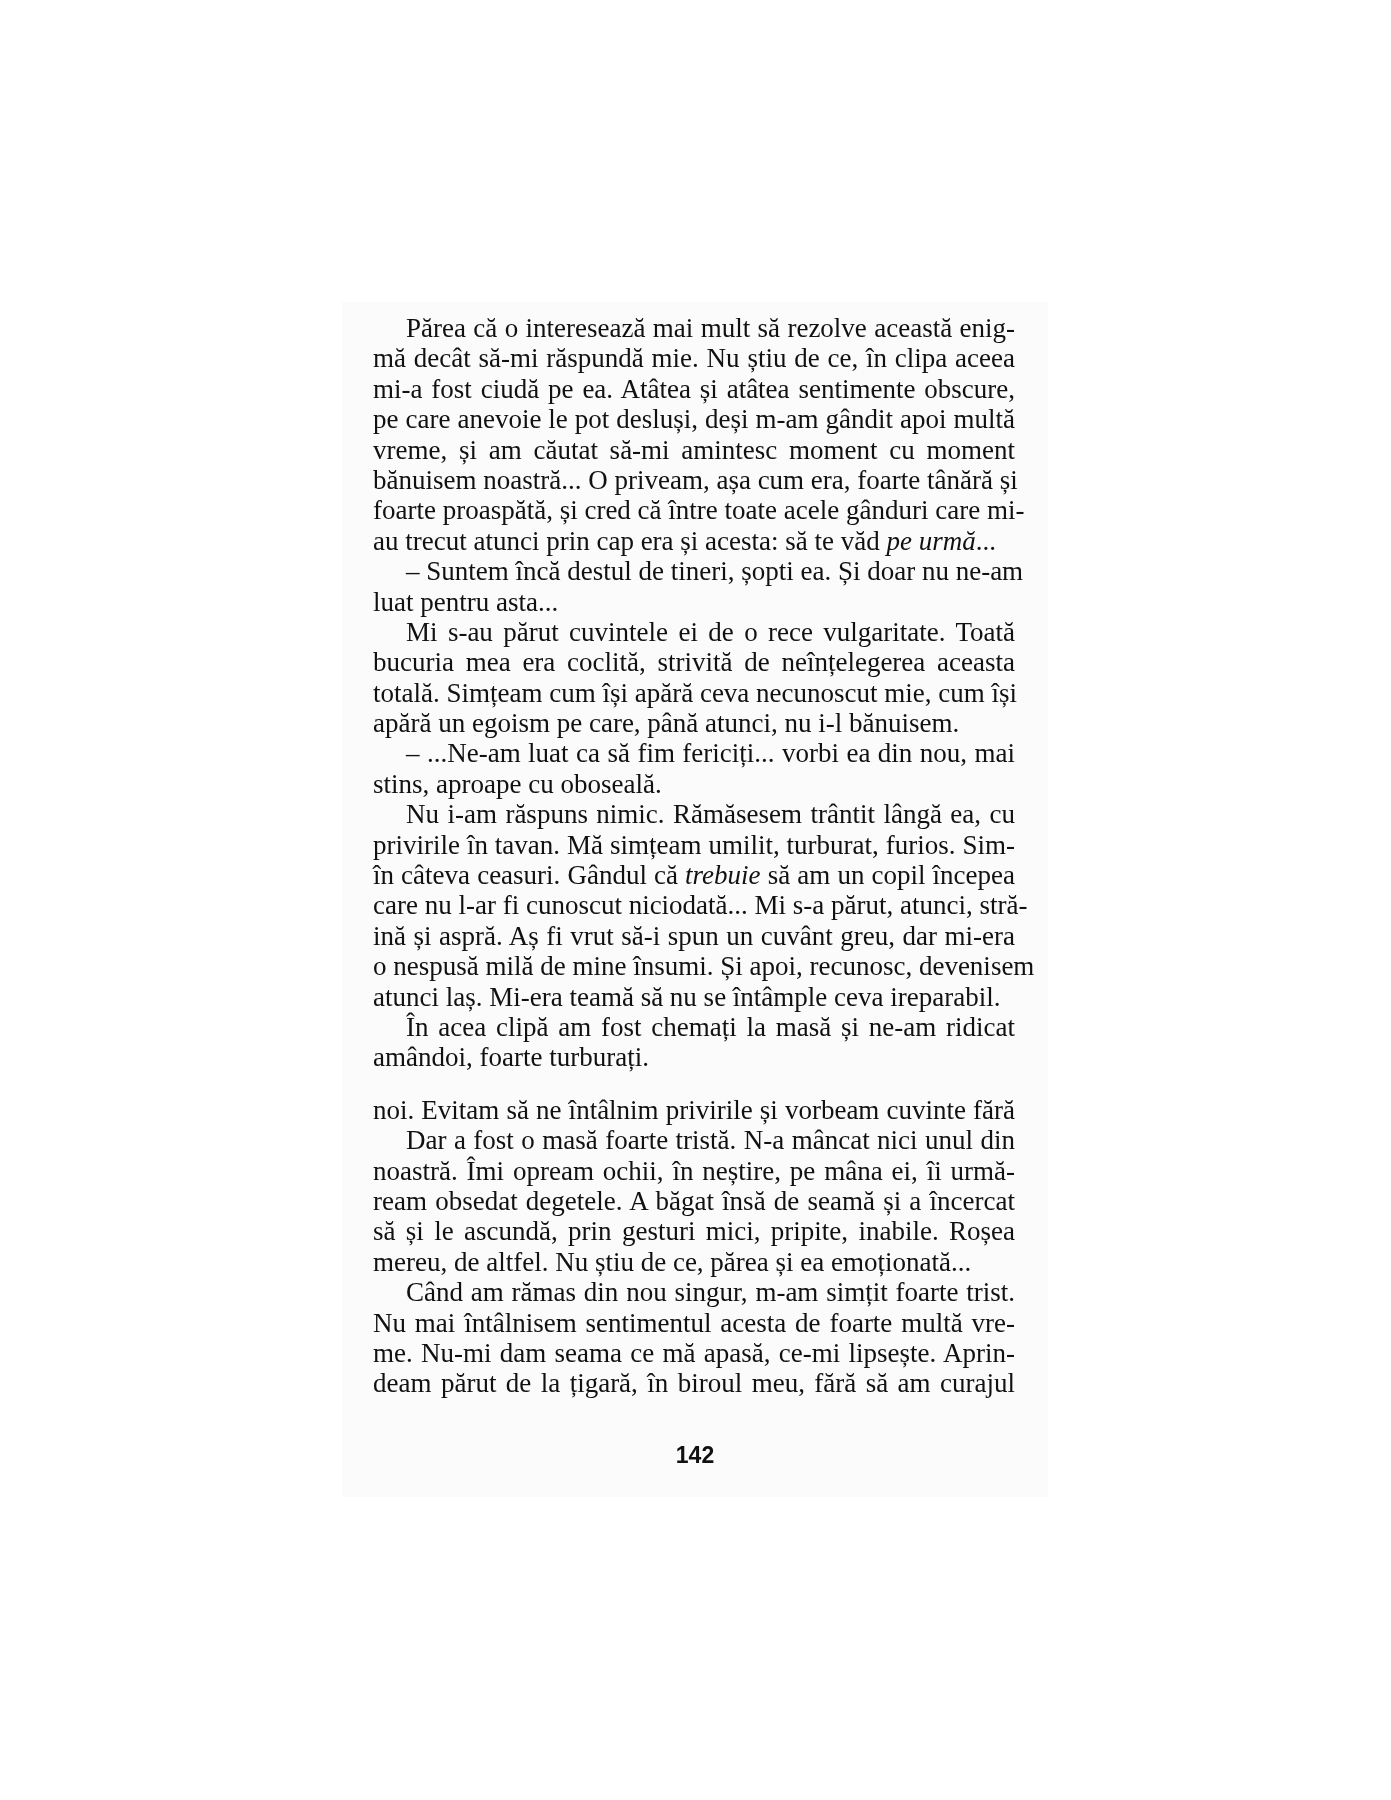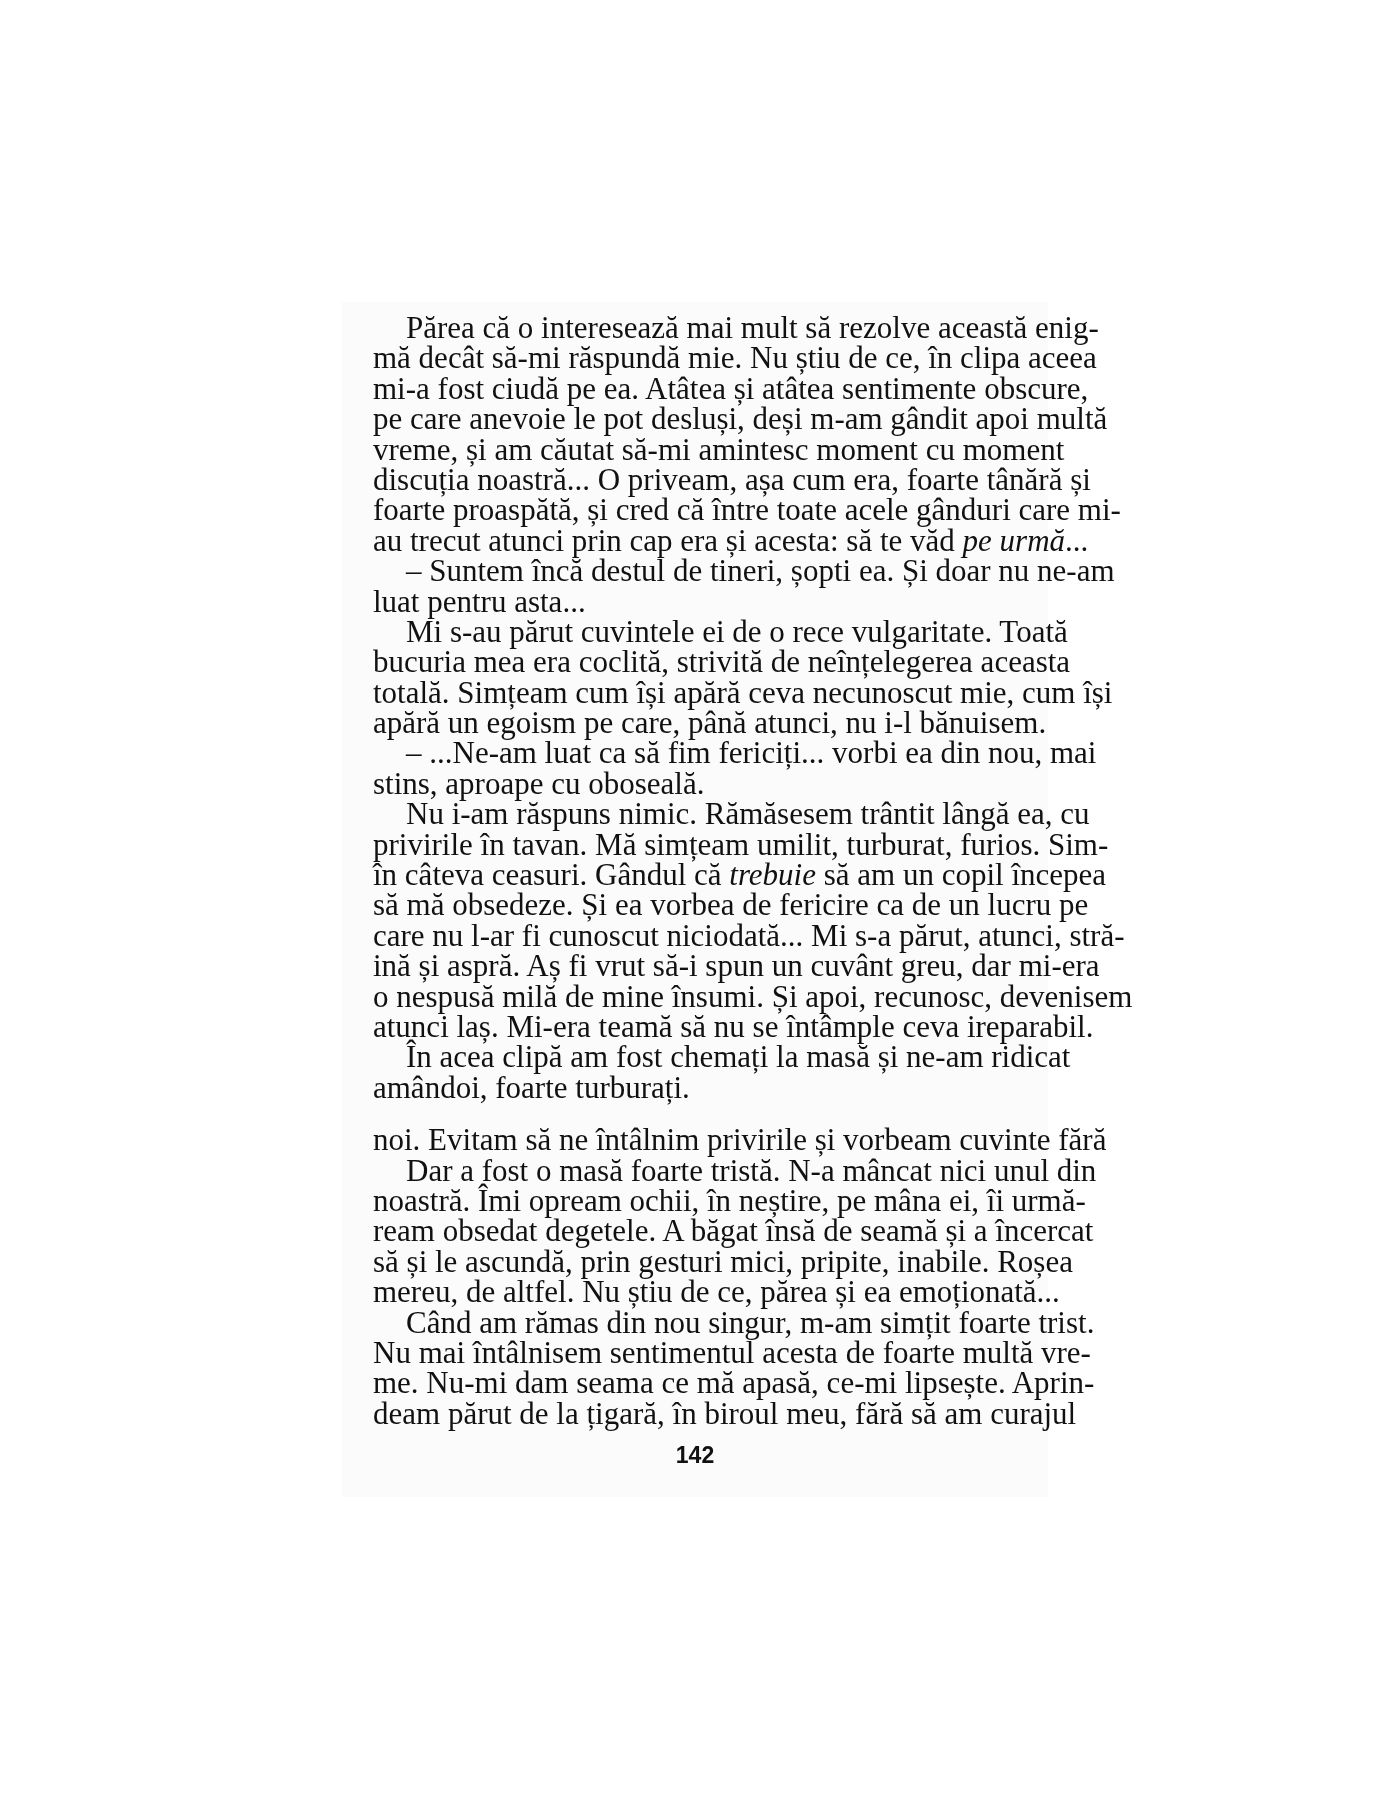--- a/index.html
+++ b/index.html
@@ -4,21 +4,21 @@
 <style>
   html, body { margin: 0; padding: 0; background: #ffffff; }
   body { width: 1391px; height: 1800px; position: relative; overflow: hidden; }
   .page {
     position: absolute; left: 342px; top: 302px; width: 706px; height: 1195px;
     background: #fbfbfb;
   }
   .text {
     position: absolute; left: 31px; top: 11px; width: 642px;
     font-family: "Liberation Serif", "DejaVu Serif", serif;
-    font-size: 31px; color: #111111;
+    font-size: 27px; color: #111111;
   }
   .line {
     display: block; height: 30.4px; line-height: 30.4px;
     white-space: nowrap; text-align: justify; text-align-last: justify;
   }
   .line.last { text-align-last: left; }
   .line.indent { padding-left: 33px; }
   .gap { display: block; height: 22px; }
   .page-number {
     position: absolute; left: 0; width: 100%; top: 1140px; text-align: center;
@@ -31,39 +31,38 @@
 <body>
 
 <div class="page">
   <div class="text">
 
     <span class="line indent">Părea că o interesează mai mult să rezolve această enig-</span>
     <span class="line">mă decât să-mi răspundă mie. Nu știu de ce, în clipa aceea</span>
     <span class="line">mi-a fost ciudă pe ea. Atâtea și atâtea sentimente obscure,</span>
     <span class="line">pe care anevoie le pot desluși, deși m-am gândit apoi multă</span>
     <span class="line">vreme, și am căutat să-mi amintesc moment cu moment</span>
-    <span class="line">discuția noastră... O priveam, așa cum era, foarte tânără și</span>
+    <span class="line">bănuisem noastră... O priveam, așa cum era, foarte tânără și</span>
     <span class="line">foarte proaspătă, și cred că între toate acele gânduri care mi-</span>
     <span class="line last"><span>au trecut atunci prin cap era și acesta: să te văd </span><em>pe urmă</em><span>...</span></span>
 
     <span class="line indent">– Suntem încă destul de tineri, șopti ea. Și doar nu ne-am</span>
     <span class="line last">luat pentru asta...</span>
 
     <span class="line indent">Mi s-au părut cuvintele ei de o rece vulgaritate. Toată</span>
     <span class="line">bucuria mea era coclită, strivită de neînțelegerea aceasta</span>
     <span class="line">totală. Simțeam cum își apără ceva necunoscut mie, cum își</span>
     <span class="line last">apără un egoism pe care, până atunci, nu i-l bănuisem.</span>
 
     <span class="line indent">– ...Ne-am luat ca să fim fericiți... vorbi ea din nou, mai</span>
     <span class="line last">stins, aproape cu oboseală.</span>
 
     <span class="line indent">Nu i-am răspuns nimic. Rămăsesem trântit lângă ea, cu</span>
     <span class="line">privirile în tavan. Mă simțeam umilit, turburat, furios. Sim-</span>
     <span class="line"><span>în câteva ceasuri. Gândul că </span><em>trebuie</em><span> să am un copil începea</span></span>
-    <span class="line">să mă obsedeze. Și ea vorbea de fericire ca de un lucru pe</span>
     <span class="line">care nu l-ar fi cunoscut niciodată... Mi s-a părut, atunci, stră-</span>
     <span class="line">ină și aspră. Aș fi vrut să-i spun un cuvânt greu, dar mi-era</span>
     <span class="line">o nespusă milă de mine însumi. Și apoi, recunosc, devenisem</span>
     <span class="line last">atunci laș. Mi-era teamă să nu se întâmple ceva ireparabil.</span>
 
     <span class="line indent">În acea clipă am fost chemați la masă și ne-am ridicat</span>
     <span class="line last">amândoi, foarte turburați.</span>
 
     <span class="gap"></span>
 

